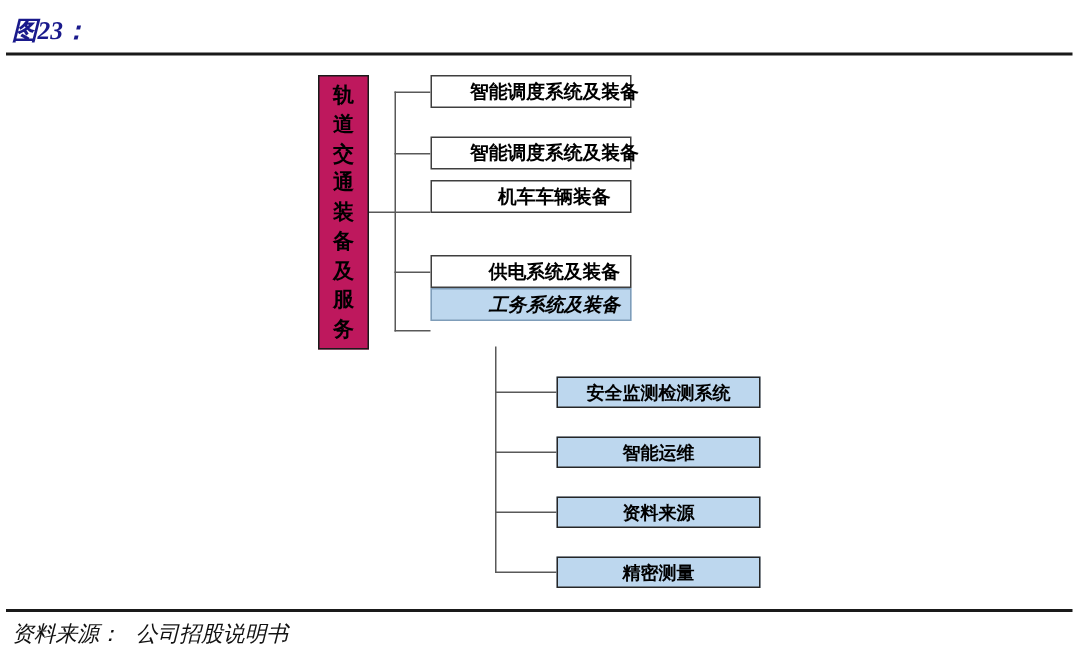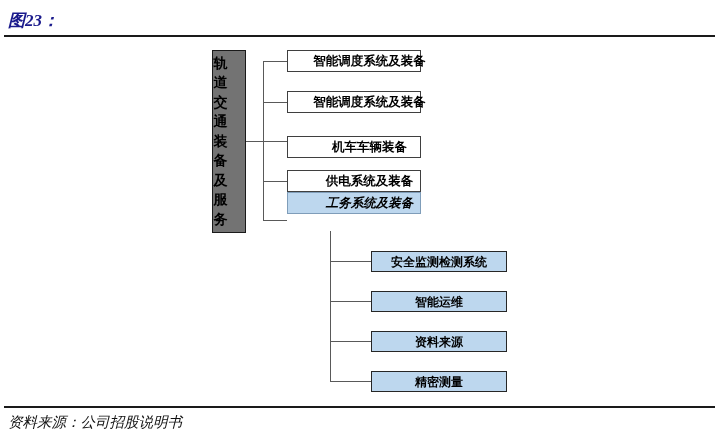--- a/index.html
+++ b/index.html
@@ -17,37 +17,37 @@
   .fig-title{letter-spacing:1.5px;}
   .rule{position:absolute;left:4px;width:711px;background:var(--rule,#1a1a1a);}
   .rule-top{top:35px;height:2px;}
   .rule-bottom{top:406px;height:2px;}
   
   .source{
     position:absolute;left:8px;top:413px;
     font-family:"Liberation Serif","DejaVu Serif",serif;font-style:italic;
     font-size:14.5px;color:#111;white-space:nowrap;
   }
-  .source-label{}
+  .source-label{margin-right:10px;}
   
   .node{
     position:absolute;box-sizing:border-box;display:flex;align-items:center;justify-content:center;
     background:#ffffff;border:1px solid var(--box-border,#3f3f3f);
     font-weight:bold;font-size:12.5px;color:#000;white-space:nowrap;
   }
   .root-box{
     position:absolute;box-sizing:border-box;left:212px;top:50px;width:34px;height:183px;
-    background:#737373;border:1.5px solid #1a1a1a;display:flex;align-items:center;
+    background:#be185d;border:1.5px solid #1a1a1a;display:flex;align-items:center;justify-content:center;
   }
   .root-label{
     width:15px;font-weight:bold;font-size:14px;line-height:19.5px;
     word-break:break-all;text-align:center;color:#000;
   }
   .l1{left:287px;width:134px;height:22px;padding-left:31px;}
-  .l1-0{top:50px}.l1-1{top:91px}.l1-2{top:136px}.l1-3{top:170px}
+  .l1-0{top:50px}.l1-1{top:91px}.l1-2{top:120px}.l1-3{top:170px}
   .l1-4{top:192px;background:var(--highlight-fill,#bdd7ee);border:1px solid var(--highlight-border,#7f9db9);font-style:italic;}
   .l2{
     left:371px;width:136px;height:21px;
     background:var(--highlight-fill,#bdd7ee);border:1.5px solid #262626;font-size:12px;align-items:flex-end;
   }
   .l2-0{top:251px}.l2-1{top:291px}.l2-2{top:331px}.l2-3{top:371px}
   
   .line{position:absolute;background:var(--connector,#595959);}
   .c-root-h{left:246px;top:141px;width:41px;height:1px;}
   .c-spine {left:263px;top:61px;width:1px;height:160px;}

